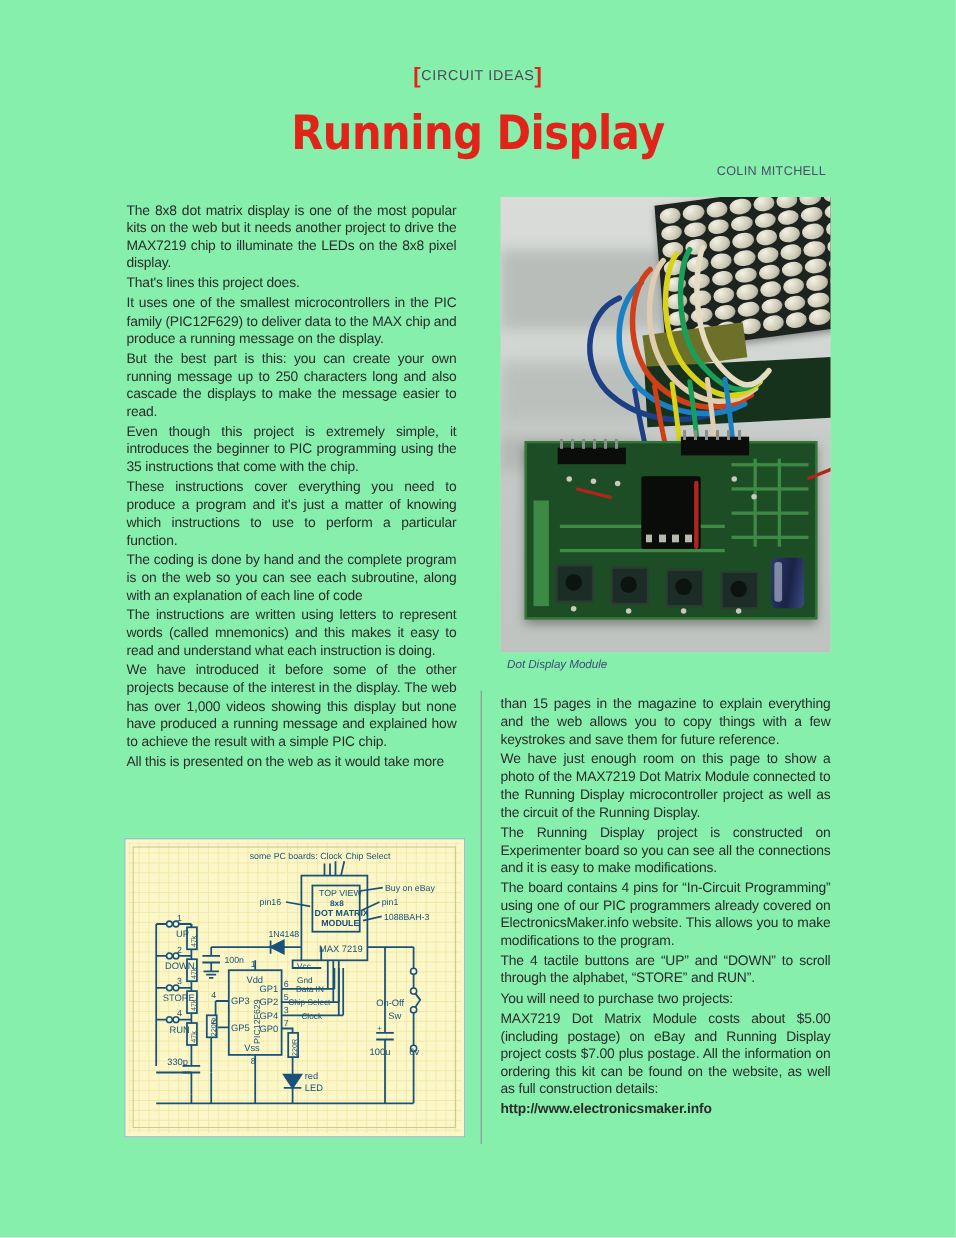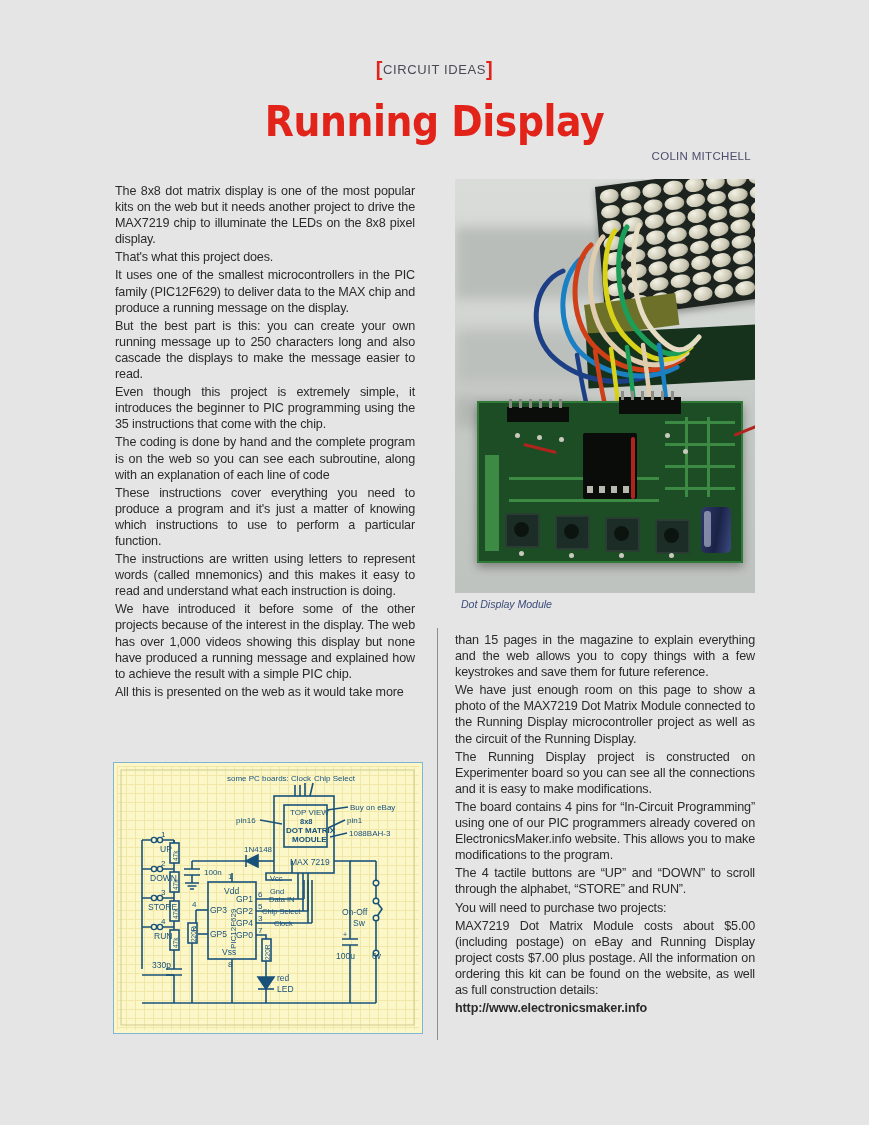--- a/index.html
+++ b/index.html
@@ -1,17 +1,17 @@
 <!DOCTYPE html>
 <html><head>
 <meta charset="utf-8">
 <style>
   html,body{margin:0;padding:0;background:#ffffff;}
   body{width:869px;height:1125px;position:relative;font-family:"Liberation Sans",sans-serif;-webkit-font-smoothing:antialiased;}
-  .page{position:absolute;left:0;top:0;width:869px;height:1125px;background:#e5e5e5;overflow:hidden;}
+  .page{position:absolute;left:0;top:0;width:869px;height:1125px;background:#86efac;overflow:hidden;}
 
   
   .kicker{position:absolute;left:0;top:58px;width:869px;text-align:center;font-size:13px;letter-spacing:.6px;color:#4a4a55;}
   .kicker .brk{color:#e2231a;font-weight:700;font-size:20px;vertical-align:-2px;}
   .headline{position:absolute;left:0;top:96px;width:869px;text-align:center;color:#e2231a;
             font-family:"DejaVu Sans",sans-serif;font-weight:bold;font-size:43px;letter-spacing:-.5px;
             transform:scaleX(.88);transform-origin:center;}
   .byline{position:absolute;right:118px;top:150px;font-size:11.5px;color:#4c4c6b;
           letter-spacing:.3px;}
 
@@ -220,26 +220,26 @@
   </div>
 
   <div class="caption">
     <div style="padding-left:4px">Dot Display Module</div>
   </div>
 
   <div class="divider"></div>
 
   <div class="colL">
     <p class="body">The 8x8 dot matrix display is one of the most popular kits on the web but it needs another project to drive the MAX7219 chip to illuminate the LEDs on the 8x8 pixel display.</p>
-    <p class="body last">That's what this project does.</p>
+    <p class="body last">That's lines this project does.</p>
     <p class="body">It uses one of the smallest microcontrollers in the PIC family (PIC12F629) to deliver data to the MAX chip and produce a running message on the display.</p>
     <p class="body">But the best part is this: you can create your own running message up to 250 characters long and also cascade the displays to make the message easier to read.</p>
     <p class="body">Even though this project is extremely simple, it introduces the beginner to PIC programming using the 35 instructions that come with the chip.</p>
+    <p class="body">These instructions cover everything you need to produce a program and it's just a matter of knowing which instructions to use to perform a particular function.</p>
     <p class="body">The coding is done by hand and the complete program is on the web so you can see each subroutine, along with an explanation of each line of code</p>
-    <p class="body">These instructions cover everything you need to produce a program and it's just a matter of knowing which instructions to use to perform a particular function.</p>
     <p class="body">The instructions are written using letters to represent words (called mnemonics) and this makes it easy to read and understand what each instruction is doing.</p>
     <p class="body">We have introduced it before some of the other projects because of the interest in the display. The web has over 1,000 videos showing this display but none have produced a running message and explained how to achieve the result with a simple PIC chip.</p>
     <p class="body last">All this is presented on the web as it would take more</p>
   </div>
 
   <div class="colR">
     <p class="body">than 15 pages in the magazine to explain everything and the web allows you to copy things with a few keystrokes and save them for future reference.</p>
     <p class="body">We have just enough room on this page to show a photo of the MAX7219 Dot Matrix Module connected to the Running Display microcontroller project as well as the circuit of the Running Display.</p>
     <p class="body">The Running Display project is constructed on Experimenter board so you can see all the connections and it is easy to make modifications.</p>
     <p class="body">The board contains 4 pins for “In-Circuit Programming” using one of our PIC programmers already covered on ElectronicsMaker.info website. This allows you to make modifications to the program.</p>

